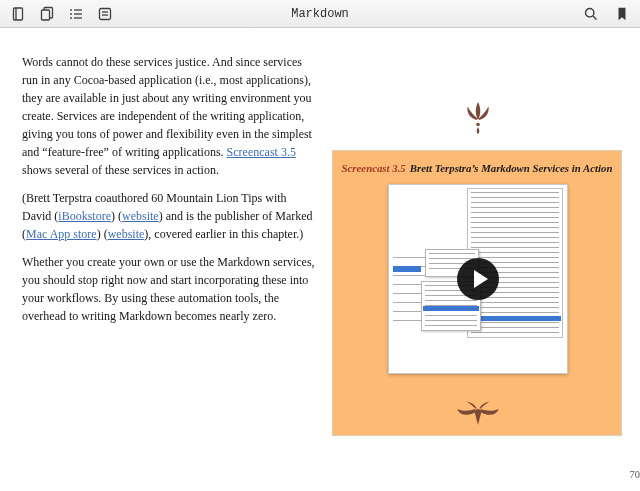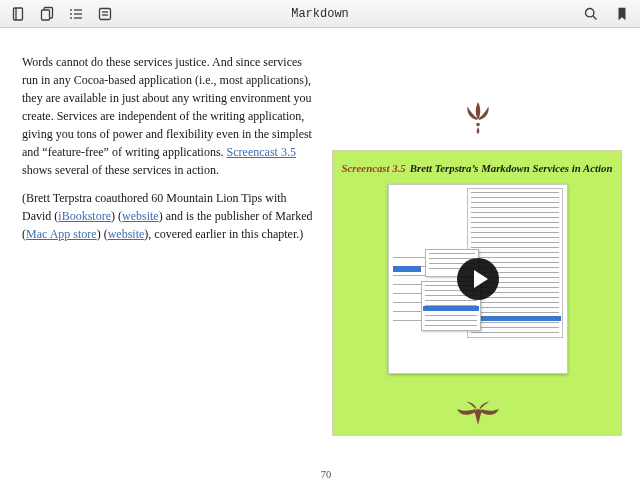--- a/index.html
+++ b/index.html
@@ -32,21 +32,21 @@
   .col-left p{margin:0 0 10px 0;}
   a.link{color:#3d6cb4;text-decoration:underline;cursor:pointer;}
   .em{}
   
   .ornament{position:absolute;left:332px;width:292px;text-align:center;color:#7c4a37;}
   #orn-top{top:101px;}
   #orn-bottom{top:399px;}
   .ornament svg{display:inline-block;}
   .figure{
     position:absolute;left:332px;top:150px;width:290px;height:286px;
-    background:#bef264;border:1px solid #d8cfb4;box-sizing:border-box;
+    background:#fdba74;border:1px solid #d8cfb4;box-sizing:border-box;
   }
   .fig-caption{
     margin:11px 4px 0;text-align:center;white-space:nowrap;
     font-size:10.8px;line-height:13px;font-style:italic;color:#1c1c1c;font-weight:bold;
   }
   .fig-caption .cap-label{color:#a23b2a;margin-right:4px;}
   
   .video{
     position:absolute;left:55px;top:33px;width:178px;height:188px;
     background:#ffffff;border:1px solid #c9c9c9;
@@ -81,21 +81,21 @@
     position:absolute;left:50%;top:50%;width:42px;height:42px;margin:-21px 0 0 -21px;
     border-radius:50%;background:rgba(8,8,8,.9);
   }
   .play::after{
     content:"";position:absolute;left:17px;top:12px;
     border-style:solid;border-width:9px 0 9px 14px;
     border-color:transparent transparent transparent #ffffff;
   }
   
   .page-num{
-    position:absolute;left:0;right:0;bottom:11px;text-align:center;
+    position:absolute;left:0;right:0;bottom:11px;text-align:right;
     font-size:10.5px;color:#555555;padding-left:12px;
   }
 </style>
 </head>
 <body>
 
 <div class="toolbar">
   <div class="tb-left">
     <span class="tb-btn">
       <svg width="16" height="16" viewBox="0 0 16 16" fill="none" stroke="#3f3f3f" stroke-width="1.3">
@@ -141,20 +141,21 @@
       <svg width="16" height="16" viewBox="0 0 16 16">
         <path d="M4.5 1.8 h7 v12.4 l-3.5 -3 l-3.5 3 Z" fill="#3a3a3a"></path>
       </svg>
     </span>
   </div>
 </div>
 
 <div class="col-left">
   <p><span>Words cannot do these services justice. And since services run in any Cocoa-based application (i.e., most applications), they are available in just about any writing environment you create. Services are independent of the writing application, giving you tons of power and flexibility even in the simplest and “feature-free” of writing applications. </span><a href="#" class="link">Screencast 3.5</a><span> shows several of these services in action.</span></p>
   <p><span>(Brett Terpstra coauthored </span><span class="em">60 Mountain Lion Tips</span><span> with David (</span><a href="#" class="link">iBookstore</a><span>) (</span><a href="#" class="link">website</a><span>) and is the publisher of Marked (</span><a href="#" class="link">Mac App store</a><span>) (</span><a href="#" class="link">website</a><span>), covered earlier in this chapter.)</span></p>
+  <p><span>Whether you create your own or use the Markdown services, you should stop right now and start incorporating these into your workflows. By using these automation tools, the overhead to writing Markdown becomes nearly zero.</span></p>
 </div>
 
 <div class="ornament" id="orn-top">
   <svg width="30" height="34" viewBox="0 0 30 34" fill="#7c4a37">
     <path d="M15 1 C12 7 12 13 15 19 C18 13 18 7 15 1 Z"></path>
     <path d="M13.5 19 C7 17 3.5 12 4.5 5.5 C7.5 11 11 14.5 14.5 17.5 Z"></path>
     <path d="M16.5 19 C23 17 26.5 12 25.5 5.5 C22.5 11 19 14.5 15.5 17.5 Z"></path>
     <circle cx="15" cy="23.5" r="1.8"></circle>
     <path d="M15 26 C13.2 29 13.2 31.5 15 33 C16.8 31.5 16.8 29 15 26 Z"></path>
   </svg>

